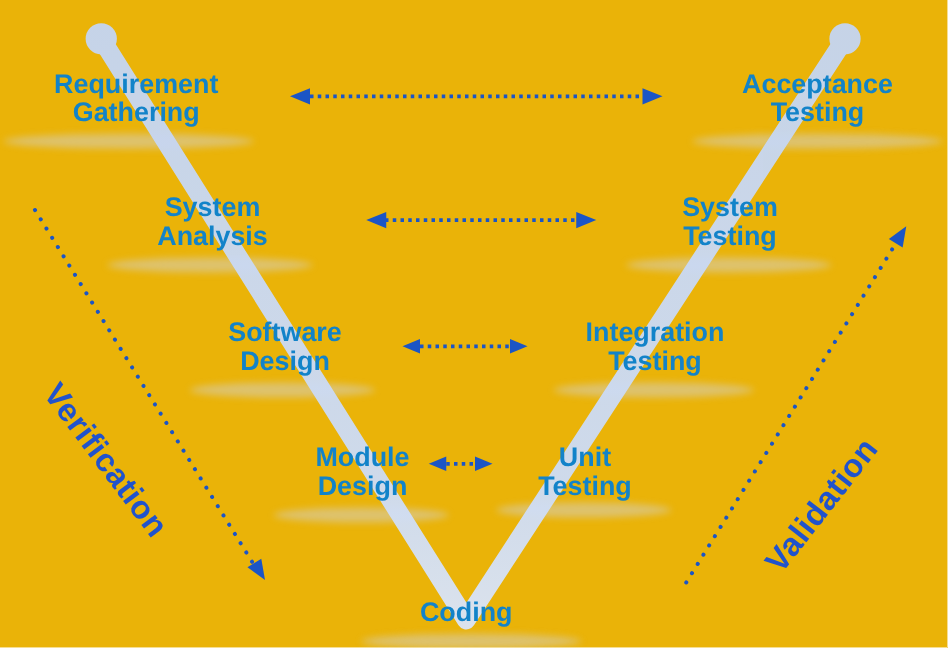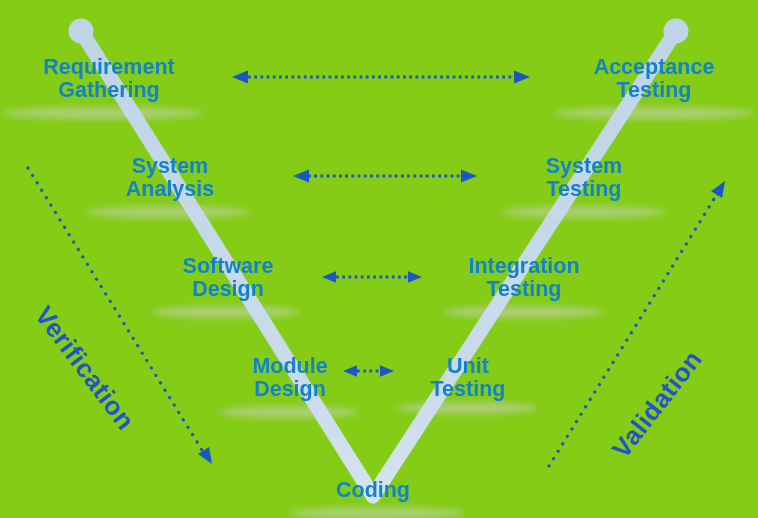--- a/index.html
+++ b/index.html
@@ -1,19 +1,19 @@
 <!DOCTYPE html>
 <html><head>
 <meta charset="utf-8">
 <style>
   html, body { margin: 0; padding: 0; background: #ffffff; }
   .canvas {
     position: relative;
     width: 758px; height: 518px;
-    background: #84cc16;
+    background: #eab308;
     font-family: "Liberation Sans", sans-serif;
     overflow: hidden;
   }
   svg { display: block; }
   .stage-line {
     font-family: "Liberation Sans", sans-serif;
     font-weight: bold;
     font-size: 21.5px;
     fill: #1283c9;
     text-anchor: middle;

